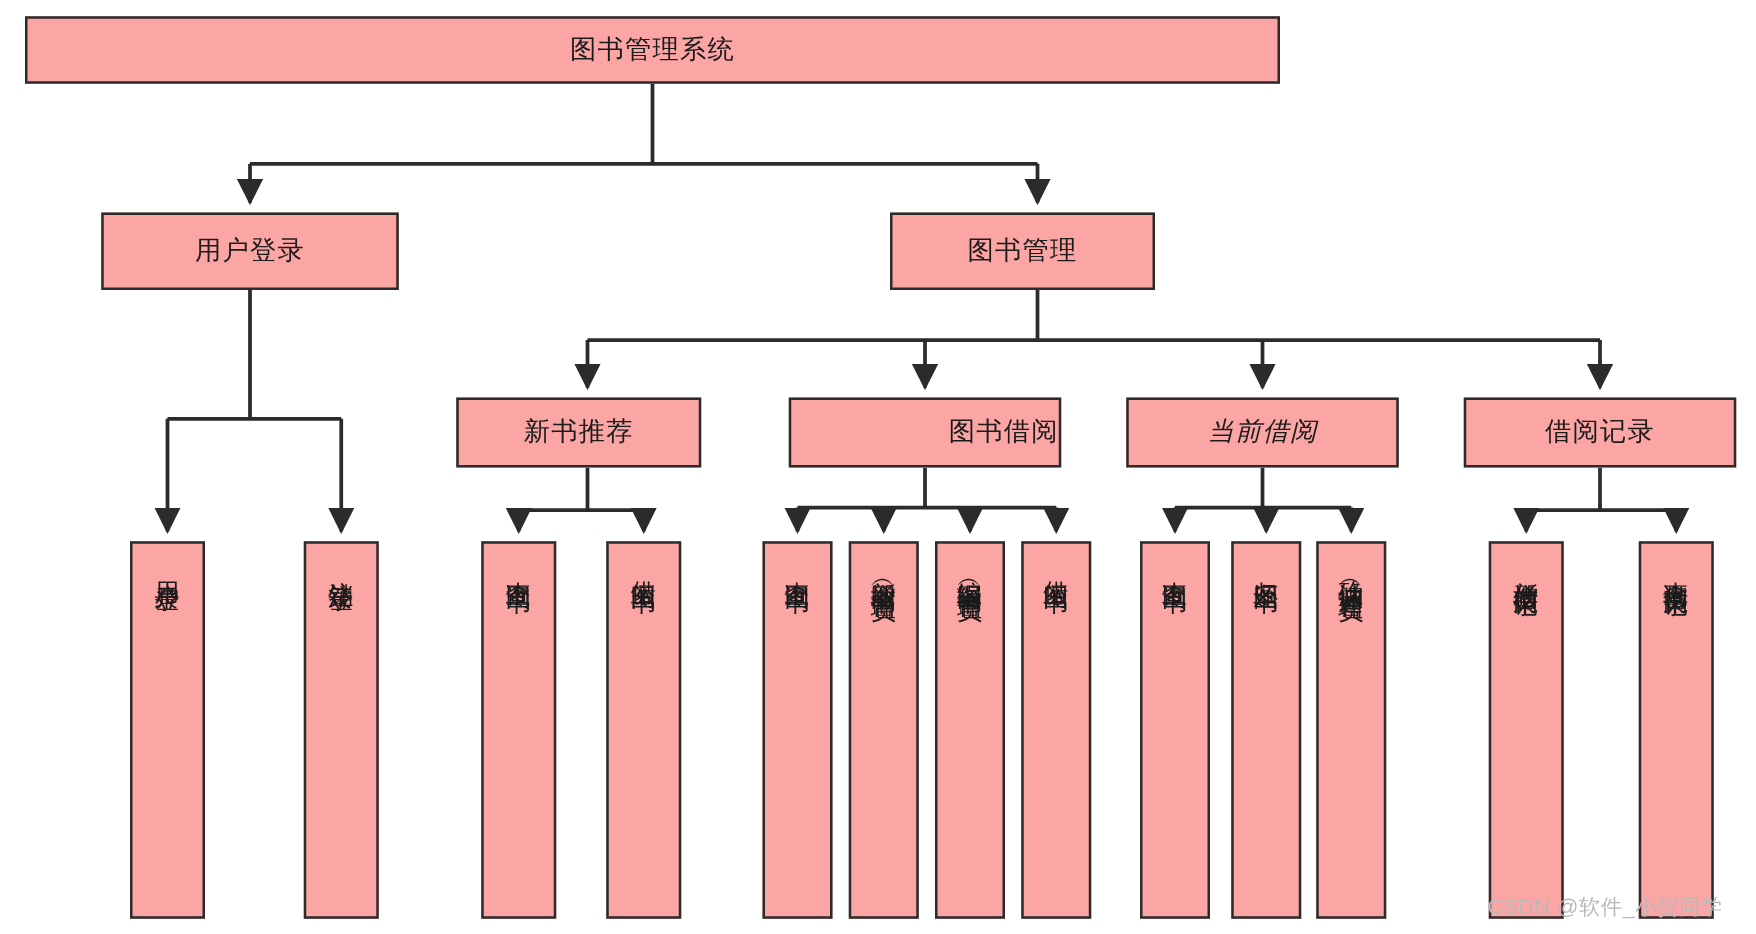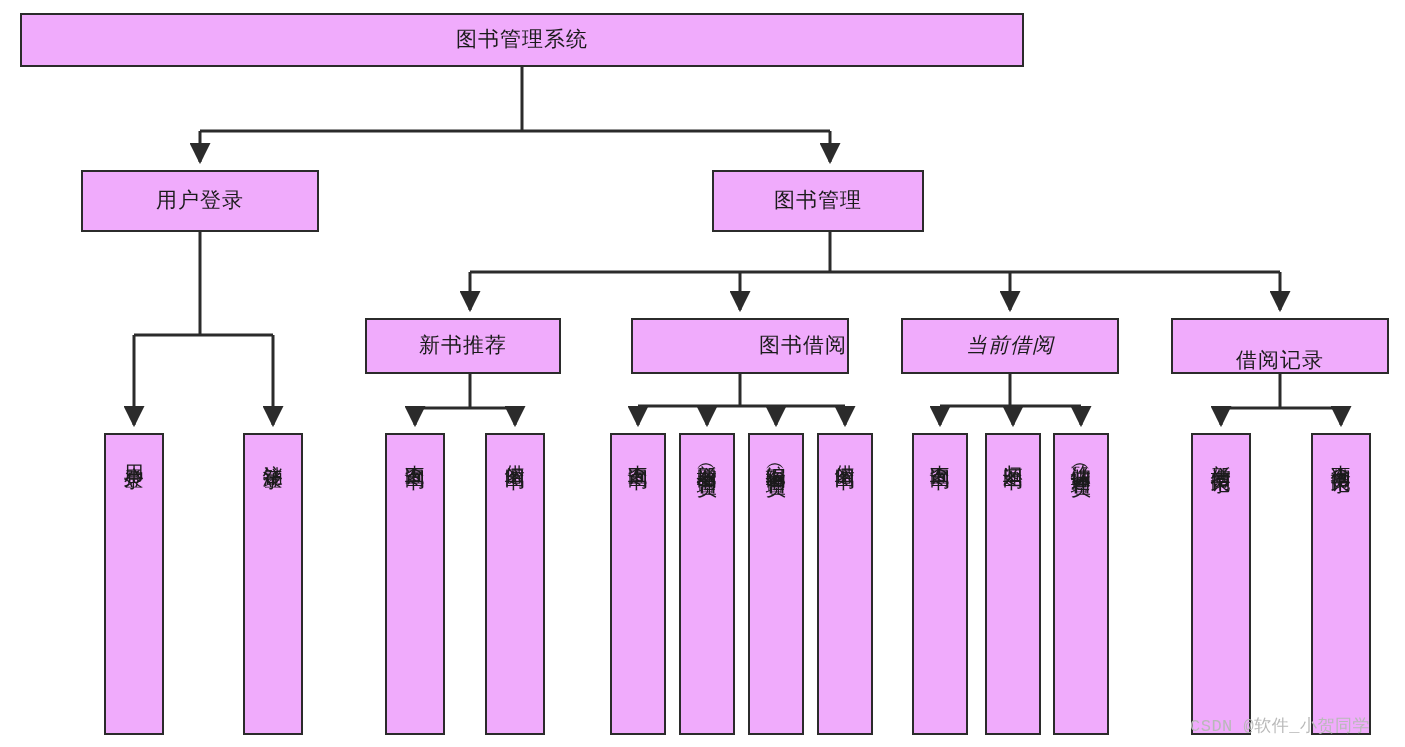--- a/index.html
+++ b/index.html
@@ -23,21 +23,21 @@
     position: absolute;
     left: 0;
     top: 0;
     width: 1405px;
     height: 747px;
   }
   .node {
     position: absolute;
     box-sizing: border-box;
     border: 2px solid #2b2b2b;
-    background: #f0abfc;
+    background: #fca5a5;
     display: flex;
     align-items: center;
     justify-content: center;
     color: #1b1b1b;
   }
   .node-h .label {
     font-size: 21px;
     line-height: 1.1;
     letter-spacing: 1px;
     white-space: nowrap;
@@ -58,21 +58,21 @@
     text-align: left;
   }
   .watermark {
     position: absolute;
     left: 1190px;
     top: 714px;
     font-size: 17px;
     color: #b9b9b9;
     white-space: nowrap;
     letter-spacing: 0.5px;
-    font-family: Liberation Mono, monospace;
+    font-family: Liberation Sans, sans-serif;
   }
 </style>
 </head>
 <body>
 
 <div id="diagram-root">
 
   <svg id="edges" viewBox="0 0 1405 747" xmlns="http://www.w3.org/2000/svg">
     <defs>
       <marker id="arrow" viewBox="0 0 10 10" refX="9" refY="5" markerWidth="7" markerHeight="7" orient="auto-start-reverse">
@@ -136,21 +136,21 @@
 
   <div class="node node-h" style="left:365px; top:318px; width:196px; height:56px;">
     <span class="label">新书推荐</span>
   </div>
   <div class="node node-h" style="left:631px; top:318px; width:218px; height:56px;justify-content:flex-end;">
     <span class="label">图书借阅</span>
   </div>
   <div class="node node-h" style="left:901px; top:318px; width:218px; height:56px;font-style:italic;">
     <span class="label">当前借阅</span>
   </div>
-  <div class="node node-h" style="left:1171px; top:318px; width:218px; height:56px;align-items:flex-end;">
+  <div class="node node-h" style="left:1171px; top:318px; width:218px; height:56px;">
     <span class="label">借阅记录</span>
   </div>
 
   <div class="node node-v" style="left:104px; top:433px; width:60px; height:302px;">
     <span class="label">用户登录</span>
   </div>
   <div class="node node-v" style="left:243px; top:433px; width:60px; height:302px;">
     <span class="label">注销登录</span>
   </div>
 

